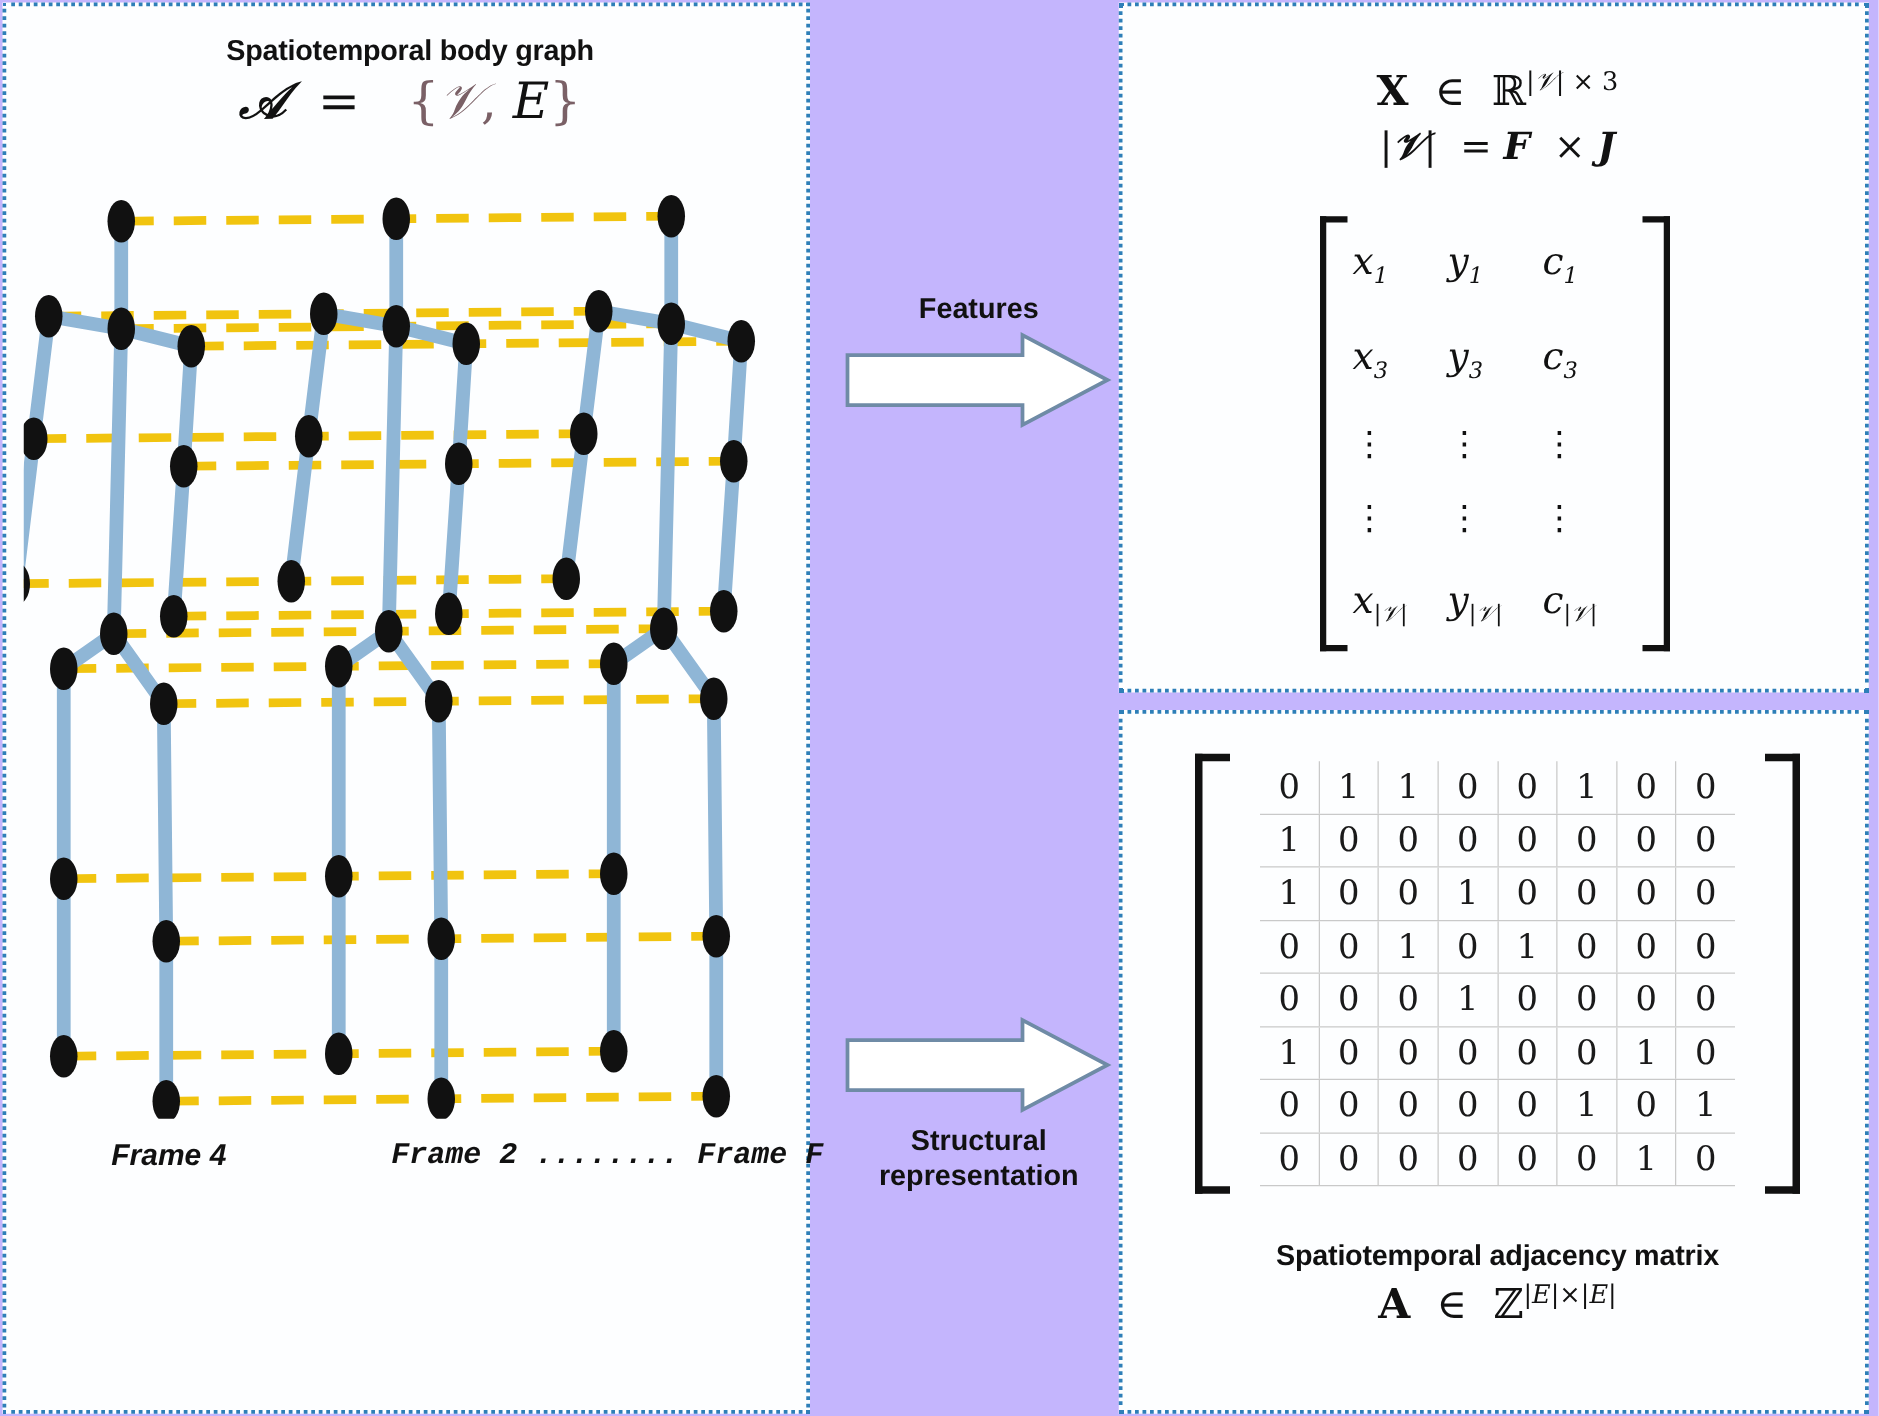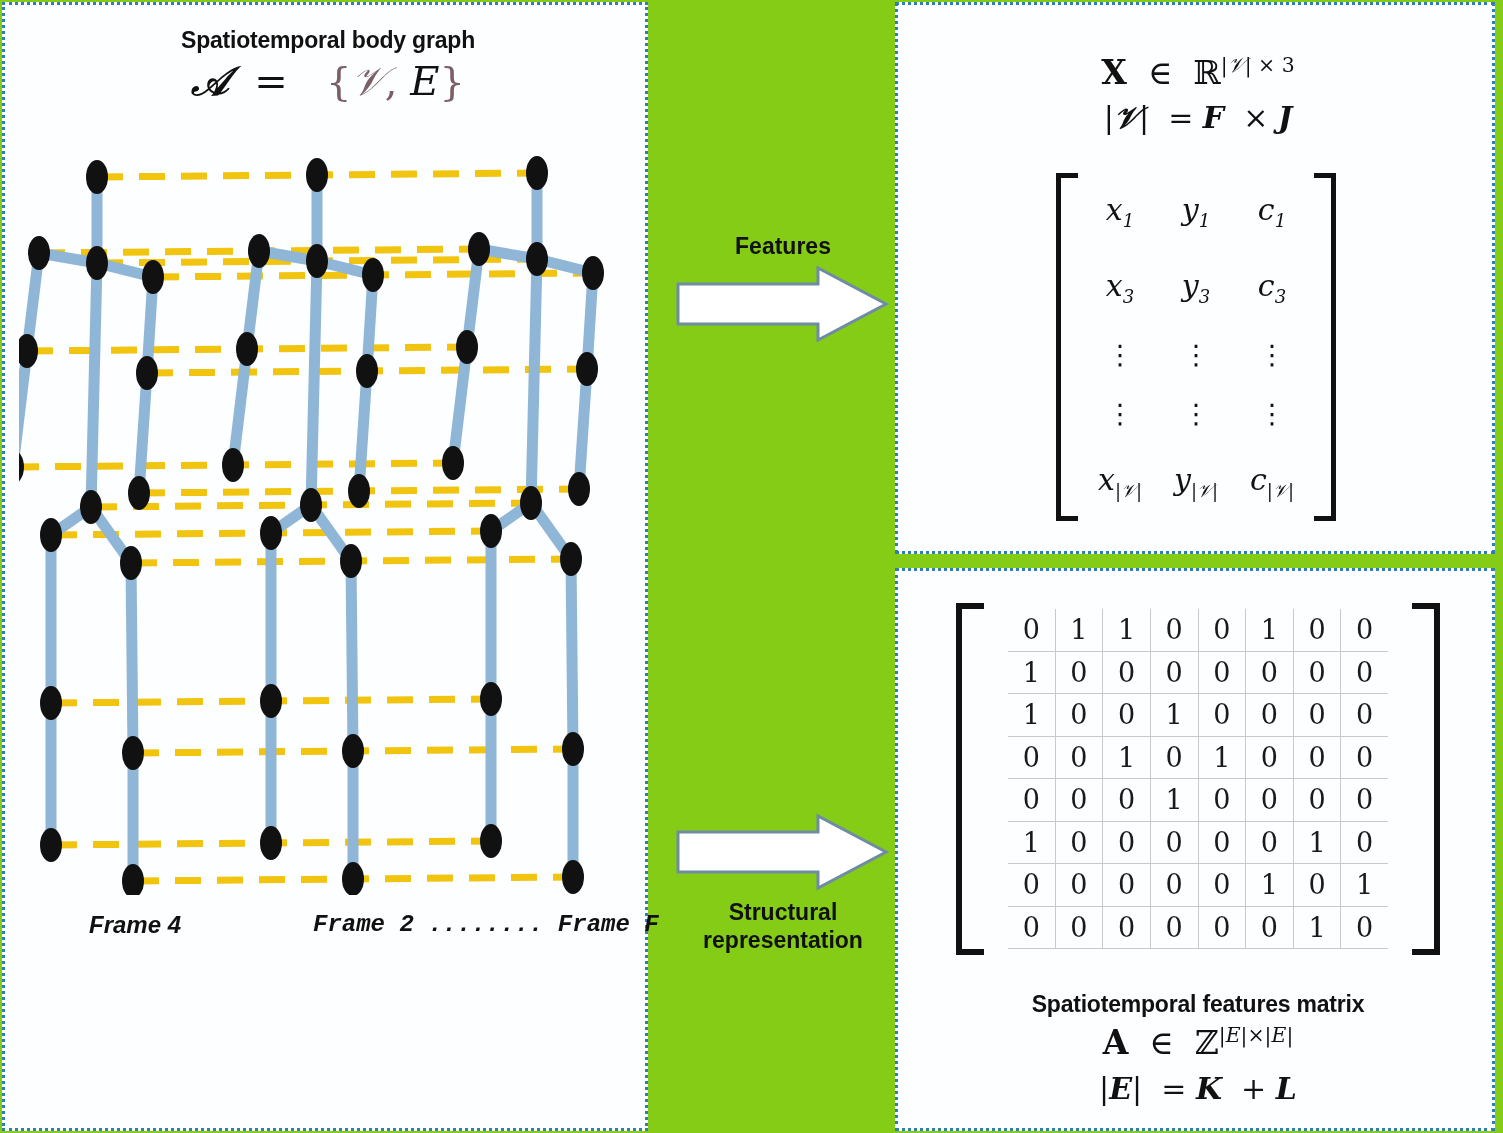--- a/index.html
+++ b/index.html
@@ -5,21 +5,21 @@
   html, body {
     margin: 0;
     padding: 0;
     background: #ffffff;
     font-family: "Liberation Sans", sans-serif;
   }
   #root {
     position: relative;
     width: 1503px;
     height: 1133px;
-    background: #84cc16;
+    background: #c4b5fd;
     overflow: hidden;
   }
 
   
   .panel {
     position: absolute;
     border: 3px dotted #2e7fb8;
     background: #fdfeff;
     box-sizing: border-box;
   }
@@ -125,21 +125,21 @@
   .bracket-r { right: 0; border-right: 5px solid #111; border-top: 5px solid #111; border-bottom: 5px solid #111; }
   #feat-matrix {
     position: absolute; left: 26px; right: 26px; top: 0; bottom: 0;
     display: flex; flex-direction: column; justify-content: space-around;
   }
   .feat-row {
     display: flex; justify-content: space-between; align-items: center;
     font-family: "DejaVu Serif", serif; font-size: 30px; font-style: italic;
     color: #111;
   }
-  .feat-cell { width: 33.33%; text-align: center; }
+  .feat-cell { width: 33.33%; }
   .vdots { font-style: normal; font-size: 27px; letter-spacing: 0; line-height: 0.8; }
 
   
   #adj-wrap {
     position: absolute; left: 58px; top: 32px;
     width: 484px; height: 352px;
   }
   .bracket-thick-l { left: 0;  width: 28px; border-left: 6px solid #111; border-top: 6px solid #111; border-bottom: 6px solid #111; }
   .bracket-thick-r { right: 0; width: 28px; border-right: 6px solid #111; border-top: 6px solid #111; border-bottom: 6px solid #111; }
   #adj-grid {
@@ -478,28 +478,23 @@
             <div class="adj-cell">0</div>
             <div class="adj-cell">0</div>
             <div class="adj-cell">0</div>
             <div class="adj-cell">0</div>
             <div class="adj-cell">1</div>
             <div class="adj-cell">0</div>
           </div>
         </div>
     </div>
 
-    <div class="heading" id="adj-title">Spatiotemporal features matrix</div>
+    <div class="heading" id="adj-title">Spatiotemporal adjacency matrix</div>
 
     <div class="math" id="adj-f1">
       <span class="bbold">A</span>
       <span>&nbsp;∈&nbsp;</span>
       <span style="font-family:'DejaVu Serif',serif;">ℤ</span><span class="sup">|<span class="mi">E</span>|×|<span class="mi">E</span>|</span>
     </div>
 
-    <div class="math" id="adj-f2">
-      <span>|</span><span class="mb">E</span><span>|</span>
-      <span>&nbsp;=&nbsp;</span><span class="mb">K</span>
-      <span>&nbsp;+&nbsp;</span><span class="mb">L</span>
-    </div>
   </div>
 
 </div>
 
 </body></html>

